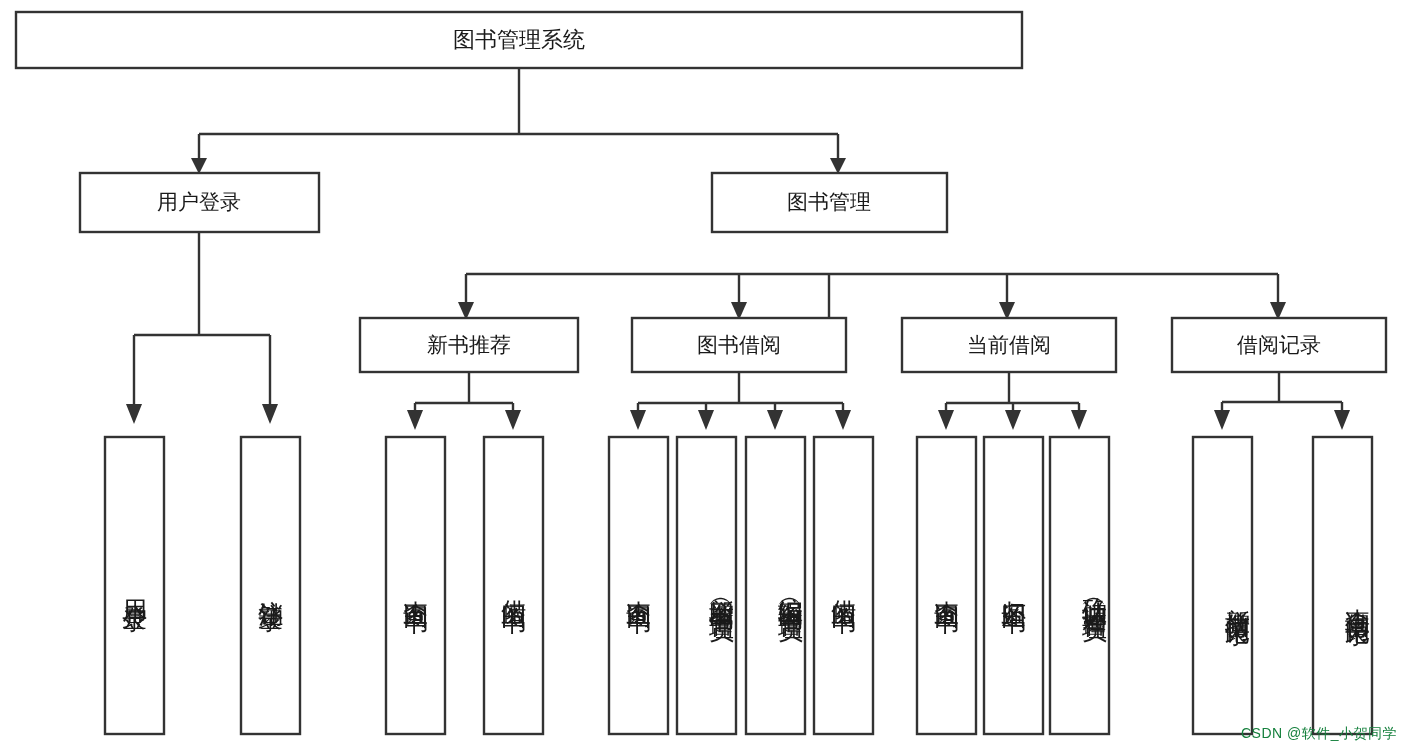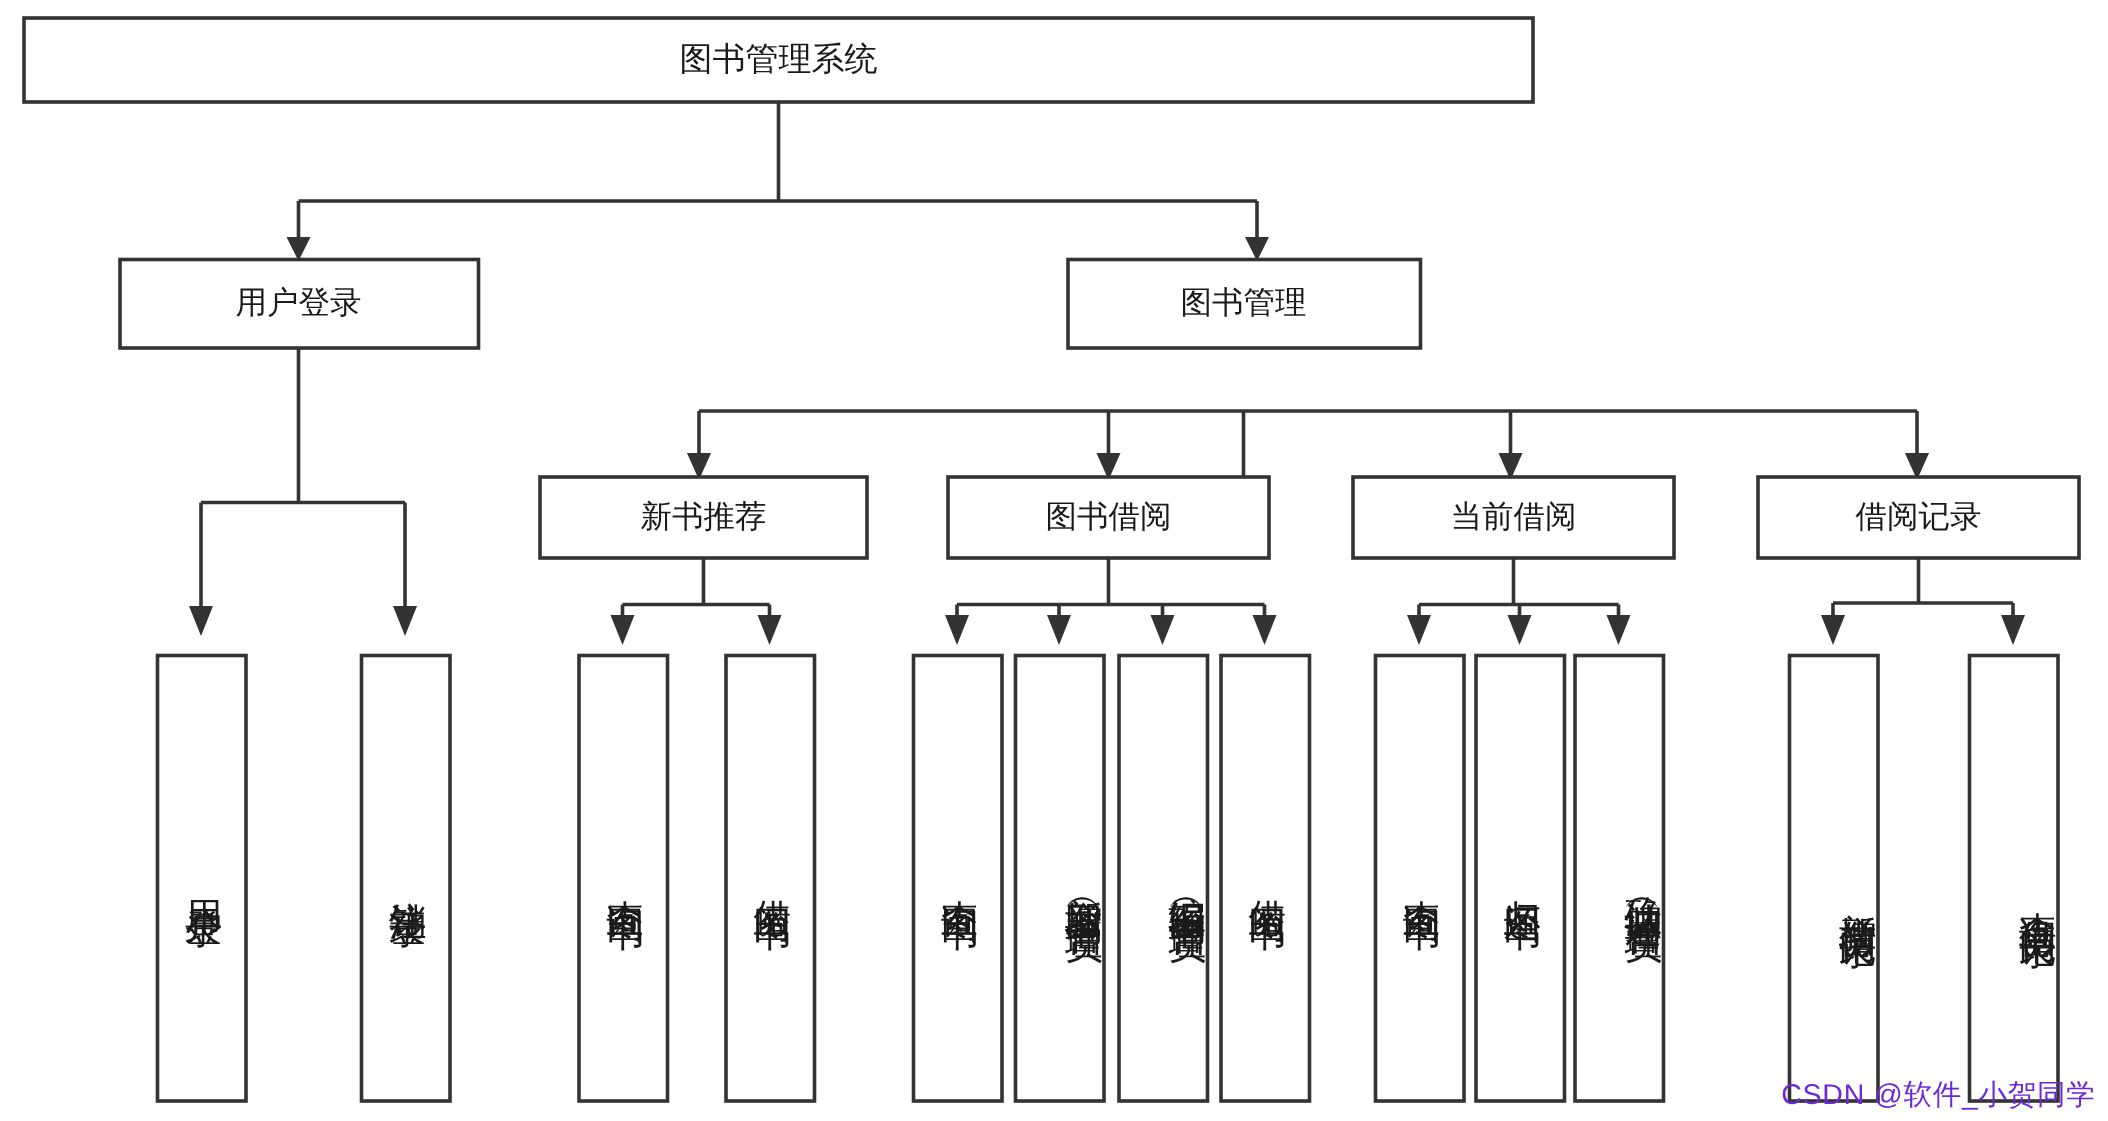--- a/index.html
+++ b/index.html
@@ -67,22 +67,22 @@
     color: #1a1a1a;
     white-space: nowrap;
     text-align: center;
     pointer-events: none;
   }
   .watermark {
     position: absolute;
     right: 8px;
     bottom: 4px;
     font-family: "Liberation Sans", "DejaVu Sans", sans-serif;
-    font-size: 19px;
-    color: #6d28d9;
+    font-size: 14px;
+    color: #15803d;
     letter-spacing: 0.5px;
     white-space: nowrap;
     text-align: center;
   }
 </style>
 </head>
 <body>
 
 <div id="diagram-root">
 

